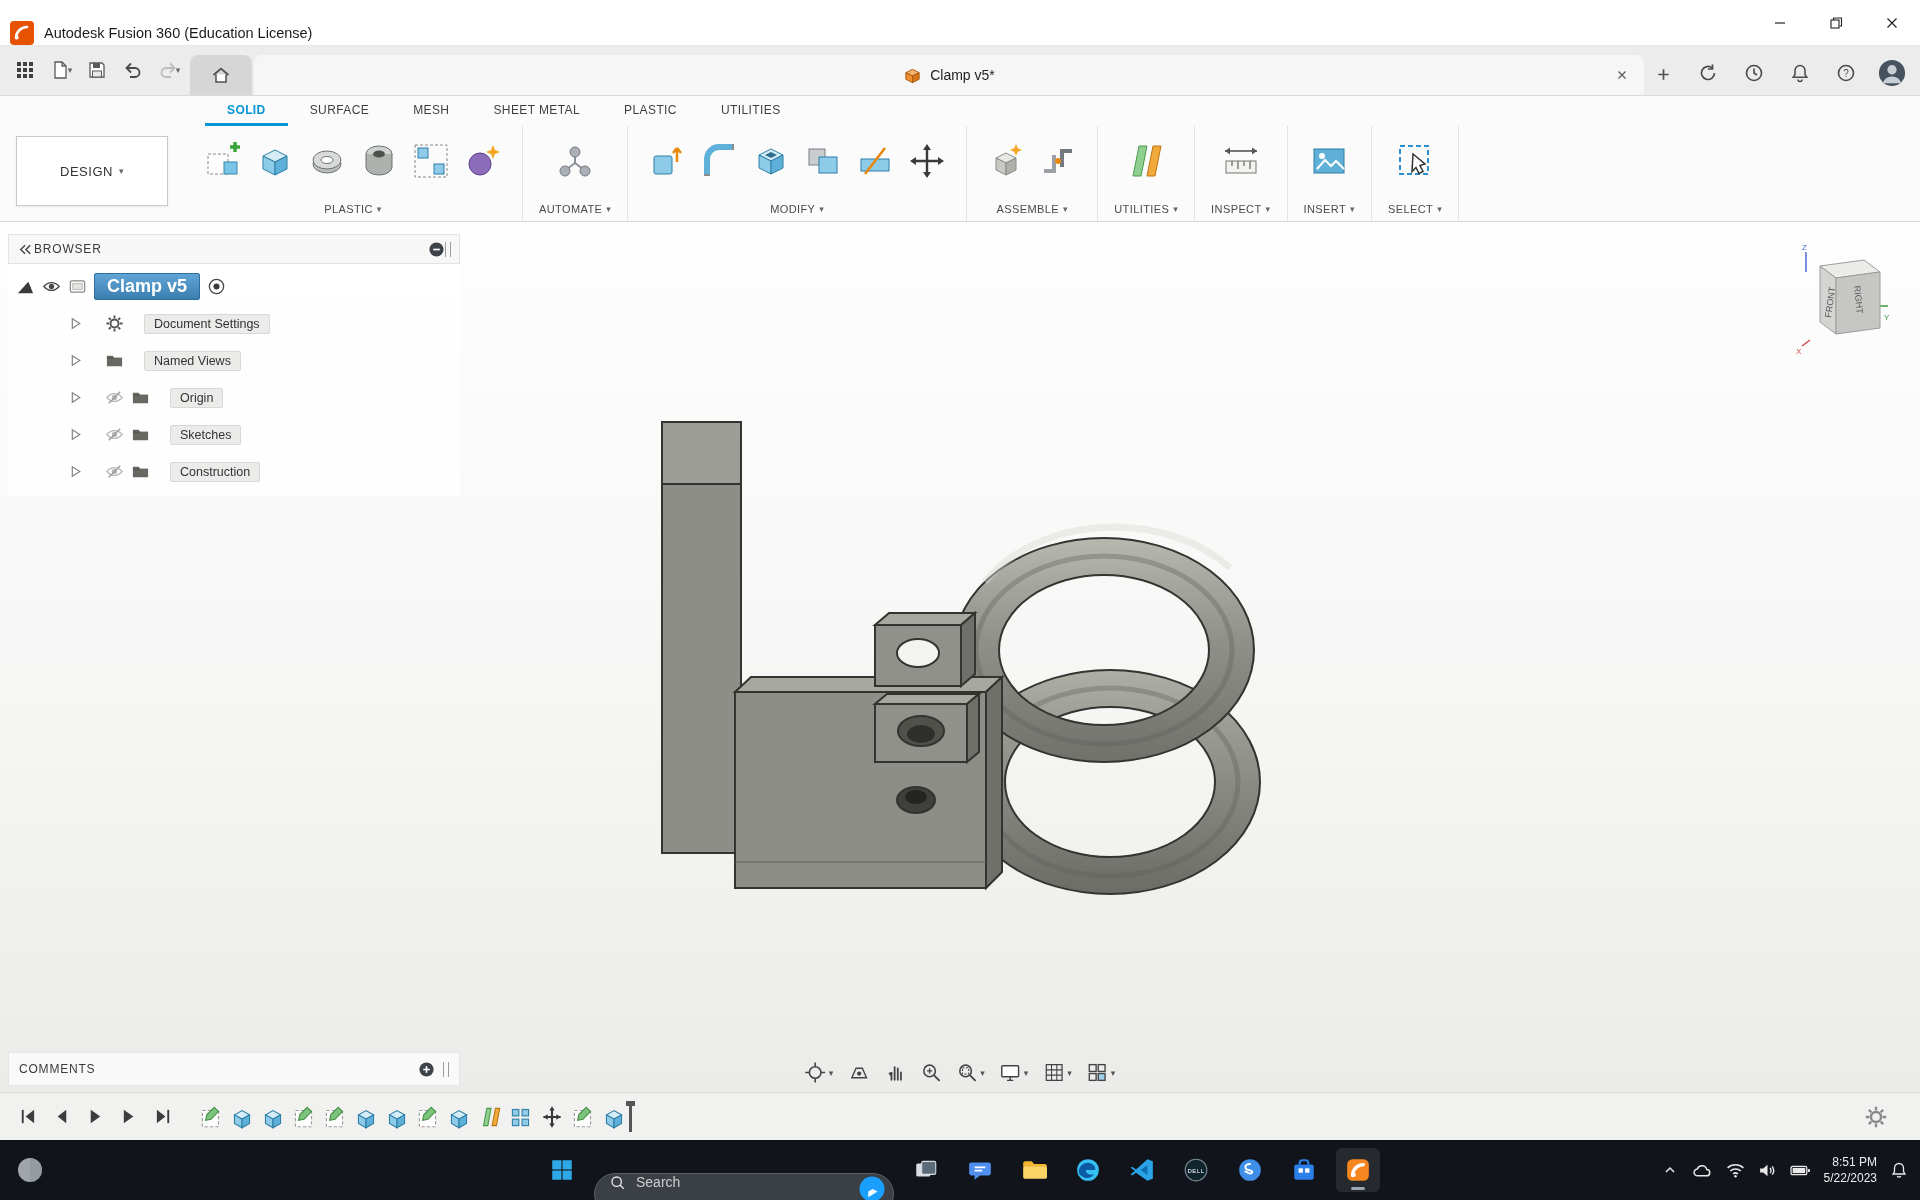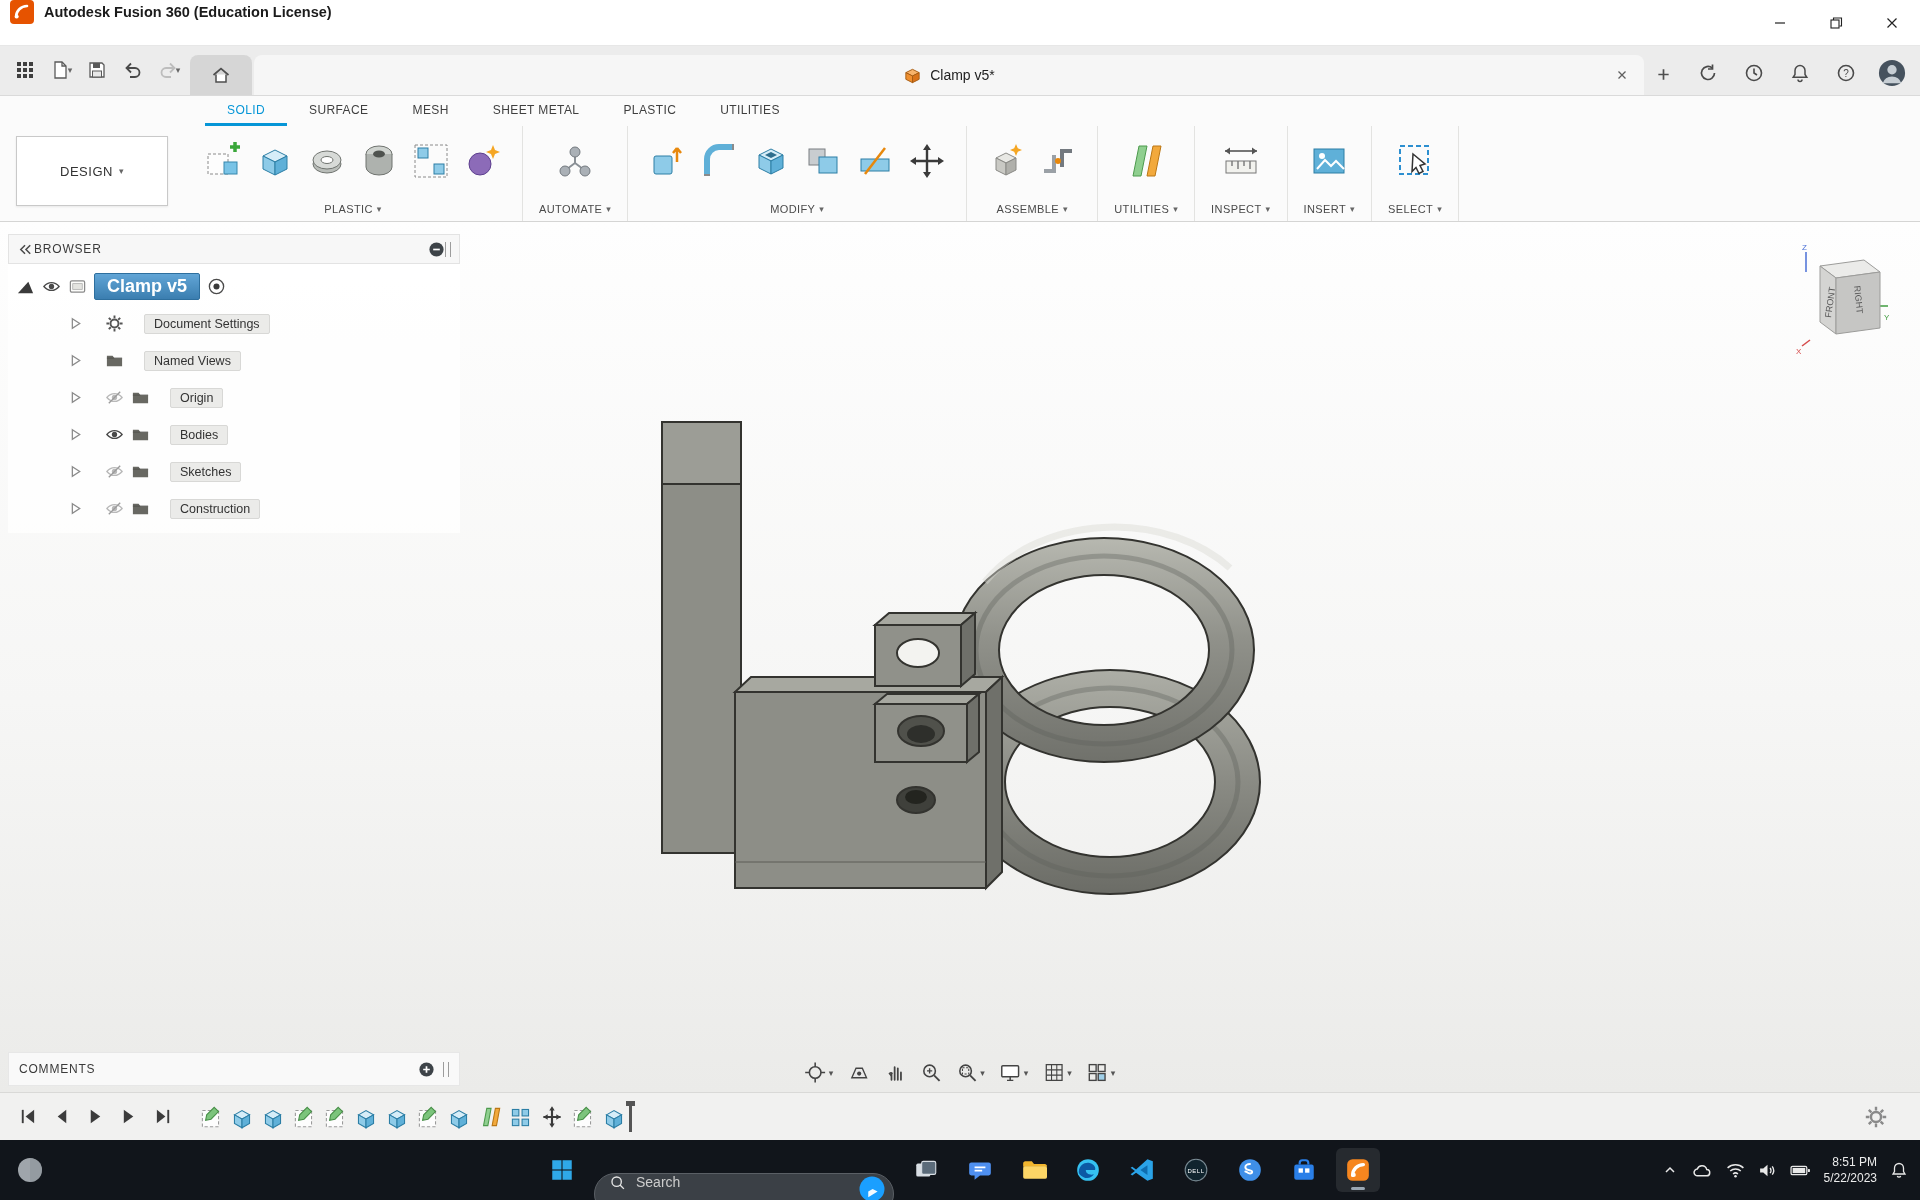--- a/index.html
+++ b/index.html
@@ -2,21 +2,21 @@
 <html><head>
 <meta charset="utf-8">
 <style>
   *{margin:0;padding:0;box-sizing:border-box;font-family:"Liberation Sans",sans-serif;}
   html,body{width:1920px;height:1200px;overflow:hidden;background:#fff;}
   .screen{width:1920px;height:1200px;display:flex;flex-direction:column;}
   .ic{display:inline-flex;align-items:center;justify-content:center;}
   .ic svg{width:100%;height:100%;display:block;}
 
   
-  .titlebar{height:46px;background:#fff;border-bottom:1px solid #e7e7e7;display:flex;align-items:flex-start;justify-content:space-between;font-weight:bold;}
+  .titlebar{height:46px;background:#fff;border-bottom:1px solid #e7e7e7;display:flex;align-items:flex-end;justify-content:space-between;}
   .tb-left{display:flex;align-items:center;gap:10px;padding-left:10px;}
   .fusion-logo{width:24px;height:24px;}
   .win-title{font-size:14.5px;color:#1b1b1b;}
   .win-controls{display:flex;height:100%;}
   .wbtn{width:56px;height:100%;display:flex;align-items:center;justify-content:center;}
   .wbtn .ic{width:14px;height:14px;}
 
   
   .apptoolbar{height:50px;background:#ececec;border-bottom:1px solid #dadada;display:flex;align-items:flex-end;}
   .atb-left{display:flex;align-items:center;gap:2px;padding:0 4px 8px 8px;}
@@ -34,21 +34,21 @@
   .tab-add{width:30px;height:30px;display:flex;align-items:center;justify-content:center;margin:0 6px 6px 2px;}
   .tab-add .ic{width:15px;height:15px;}
   .atb-right{display:flex;align-items:center;gap:18px;padding:0 14px 8px 10px;}
   .atb-right .abtn{width:28px;height:28px;}
   .avatar-btn{width:32px;height:32px;}
   .avatar-btn .ic{width:30px;height:30px;}
 
   
   .ribbon-tabs{height:30px;background:#fbfbfb;display:flex;align-items:stretch;padding-left:205px;}
   .rtab{padding:0 22px;display:flex;align-items:center;font-size:12px;letter-spacing:.4px;color:#3f3f3f;border-bottom:3px solid transparent;}
-  .rtab.active{color:#0696d7;border-bottom-color:#0696d7;font-weight:normal;}
+  .rtab.active{color:#0696d7;border-bottom-color:#0696d7;font-weight:bold;}
   .ribbon-tools{height:96px;background:#fbfbfb;border-bottom:1px solid #d5d5d4;display:flex;align-items:stretch;}
   .design-box{width:152px;height:70px;margin:10px 16px 0 16px;background:#fff;border:1px solid #c9c9c9;box-shadow:0 1px 2px rgba(0,0,0,.08);display:flex;align-items:center;justify-content:center;gap:6px;font-size:13px;color:#333;letter-spacing:.5px;}
   #ribbon-groups{display:flex;align-items:stretch;}
   .rgroup{display:flex;flex-direction:column;align-items:center;justify-content:space-between;padding:8px 16px 6px;border-right:1px solid #e3e3e1;}
   .ricons{display:flex;align-items:center;gap:6px;height:54px;}
   .rbtn{width:46px;height:50px;display:flex;align-items:center;justify-content:center;border-radius:3px;}
   .rbtn .ic{width:40px;height:40px;}
   .rlabel{font-size:11px;color:#4a4a4a;letter-spacing:.4px;display:flex;align-items:center;gap:4px;}
   .caret{font-size:9px;color:#666;}
 
@@ -686,42 +686,20 @@
                 </svg>
               </span>
               <span class="ic">
                 <svg viewBox="0 0 20 18">
                   <path d="M2 4h6l2 2.5h8V15H2z" fill="#686862"></path>
                   <path d="M2 6.5h16" stroke="#51514c" stroke-width="1"></path>
                 </svg>
               </span>
             </span>
             <span class="bchip">Origin</span>
-          </div>
-          <div class="brow">
-            <span class="ic">
-              <svg viewBox="0 0 18 18">
-                <path d="M6 4.5 13 9l-7 4.5z" fill="#fdfdfd" stroke="#8a8a8a" stroke-width="1.2"></path>
-              </svg>
-            </span>
-            <span class="bicons">
-              <span class="ic">
-                <svg viewBox="0 0 20 16">
-                  <path d="M2 8c4.5-5.5 11.5-5.5 16 0-4.5 5.5-11.5 5.5-16 0z" fill="#fff" stroke="#4a4a4a" stroke-width="1.4"></path>
-                  <circle cx="10" cy="8" r="2.8" fill="#4a4a4a"></circle>
-                </svg>
-              </span>
-              <span class="ic">
-                <svg viewBox="0 0 20 18">
-                  <path d="M2 4h6l2 2.5h8V15H2z" fill="#686862"></path>
-                  <path d="M2 6.5h16" stroke="#51514c" stroke-width="1"></path>
-                </svg>
-              </span>
-            </span>
-            <span class="bchip">Bodies</span>
           </div>
           <div class="brow">
             <span class="ic">
               <svg viewBox="0 0 18 18">
                 <path d="M6 4.5 13 9l-7 4.5z" fill="#fdfdfd" stroke="#8a8a8a" stroke-width="1.2"></path>
               </svg>
             </span>
             <span class="bicons">
               <span class="ic">
                 <svg viewBox="0 0 20 16">

